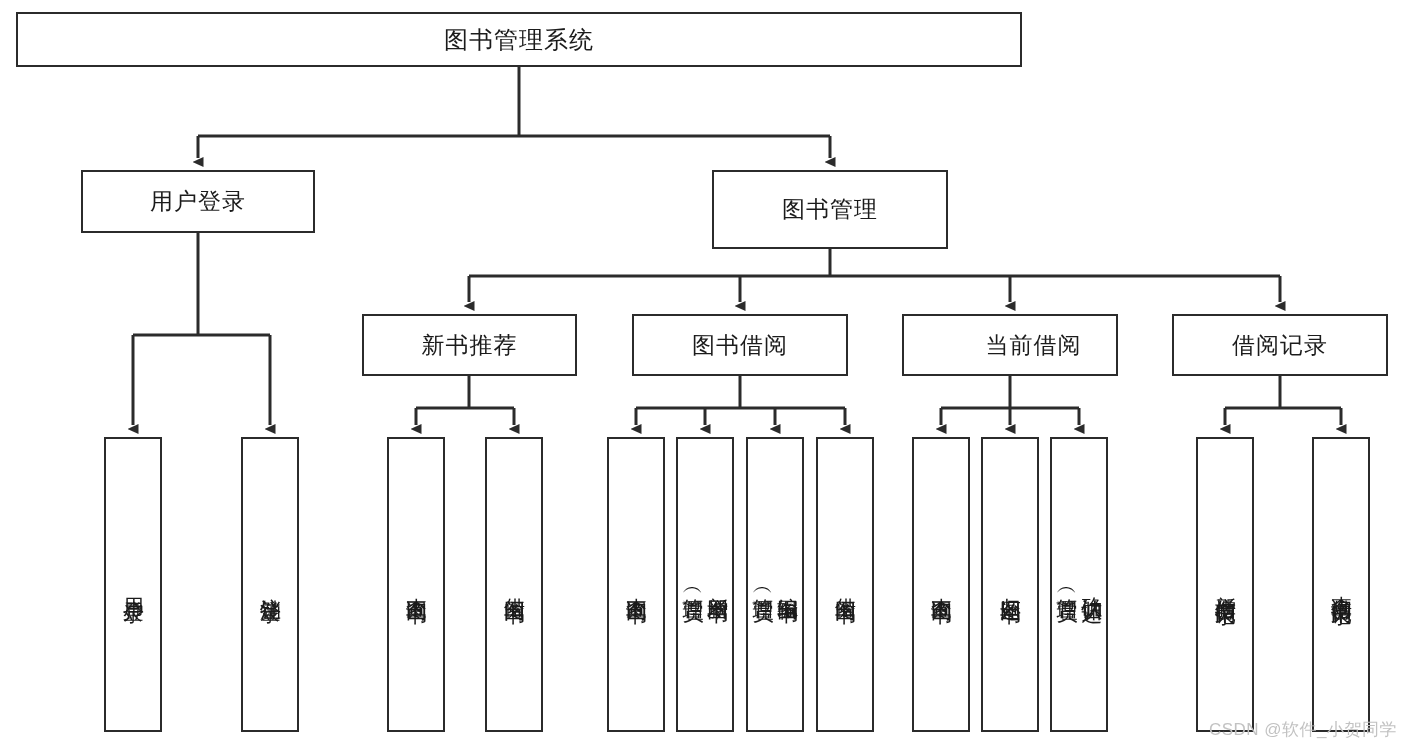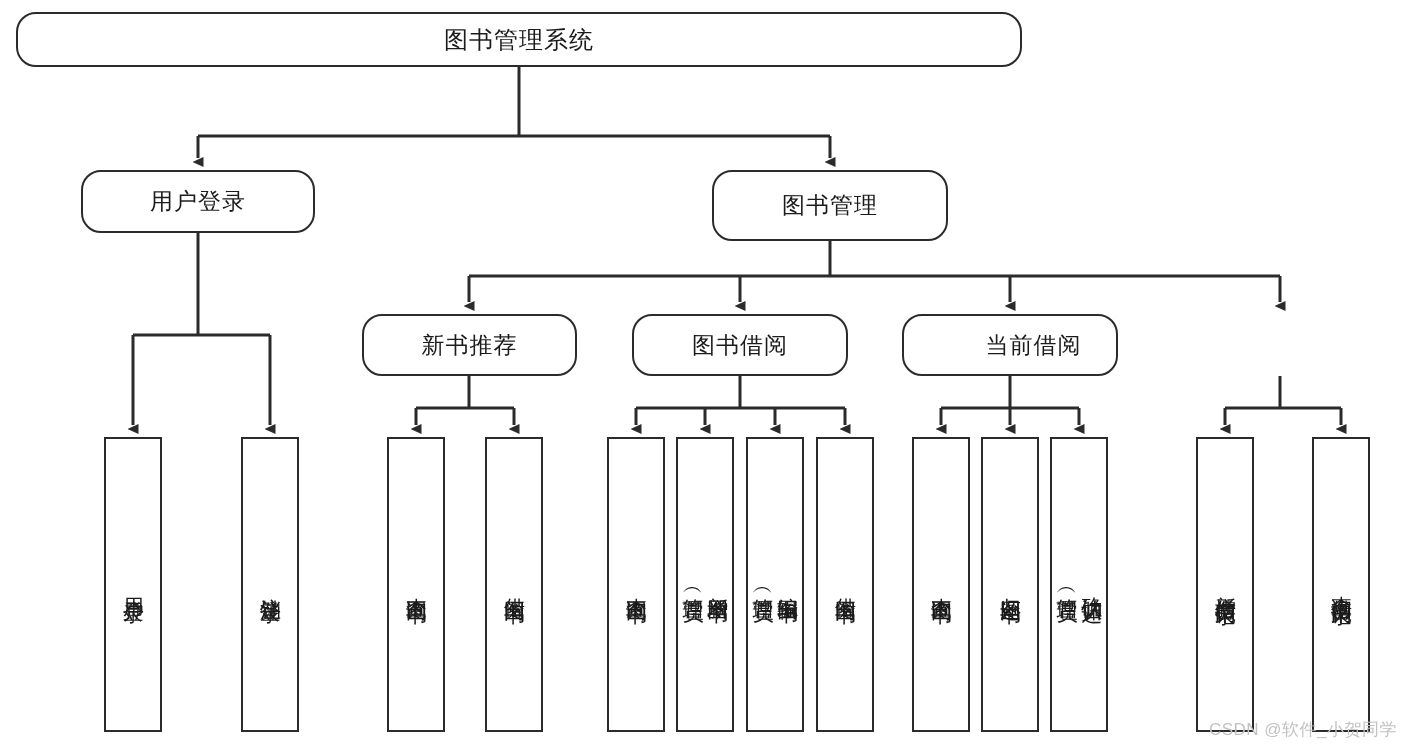--- a/index.html
+++ b/index.html
@@ -30,21 +30,20 @@
     border: 2px solid #2b2b2b;
     background: #ffffff;
     display: flex;
     align-items: center;
     justify-content: center;
     color: #1b1b1b;
   }
   .node.horiz {
     font-size: 23px;
     letter-spacing: 1px;
-    border-radius: 20px;
   }
   .node.leaf {
     font-size: 21px;
   }
   .leaf-label {
     writing-mode: vertical-rl;
     text-orientation: upright;
     line-height: 1.18;
     letter-spacing: 2px;
     white-space: pre-line;
@@ -121,32 +120,35 @@
     </g>
   </svg>
 
   <div class="node root horiz" style="left:16px; top:12px; width:1006px; height:55px;">
     <span>图书管理系统</span>
   </div>
 
   <div class="node horiz" style="left:81px; top:170px; width:234px; height:63px;">
     <span>用户登录</span>
   </div>
-  <div class="node horiz" style="left:712px; top:170px; width:236px; height:71px;">
+  <div class="node horiz" style="left:712px; top:170px; width:236px; height:79px;">
     <span>图书管理</span>
   </div>
 
   <div class="node horiz" style="left:362px; top:314px; width:215px; height:62px;">
     <span>新书推荐</span>
   </div>
   <div class="node horiz" style="left:632px; top:314px; width:216px; height:62px;">
     <span>图书借阅</span>
   </div>
   <div class="node horiz" style="left:902px; top:314px; width:216px; height:62px;padding-left:47px;">
     <span>当前借阅</span>
+  </div>
+  <div class="node horiz" style="left:1172px; top:314px; width:216px; height:62px;">
+    <span>借阅记录</span>
   </div>
 
   <div class="node leaf" style="left:104px; top:437px; width:58px; height:295px;">
     <span class="leaf-label">用户登录</span>
   </div>
   <div class="node leaf" style="left:241px; top:437px; width:58px; height:295px;">
     <span class="leaf-label">注销登录</span>
   </div>
 
   <div class="node leaf" style="left:387px; top:437px; width:58px; height:295px;">

